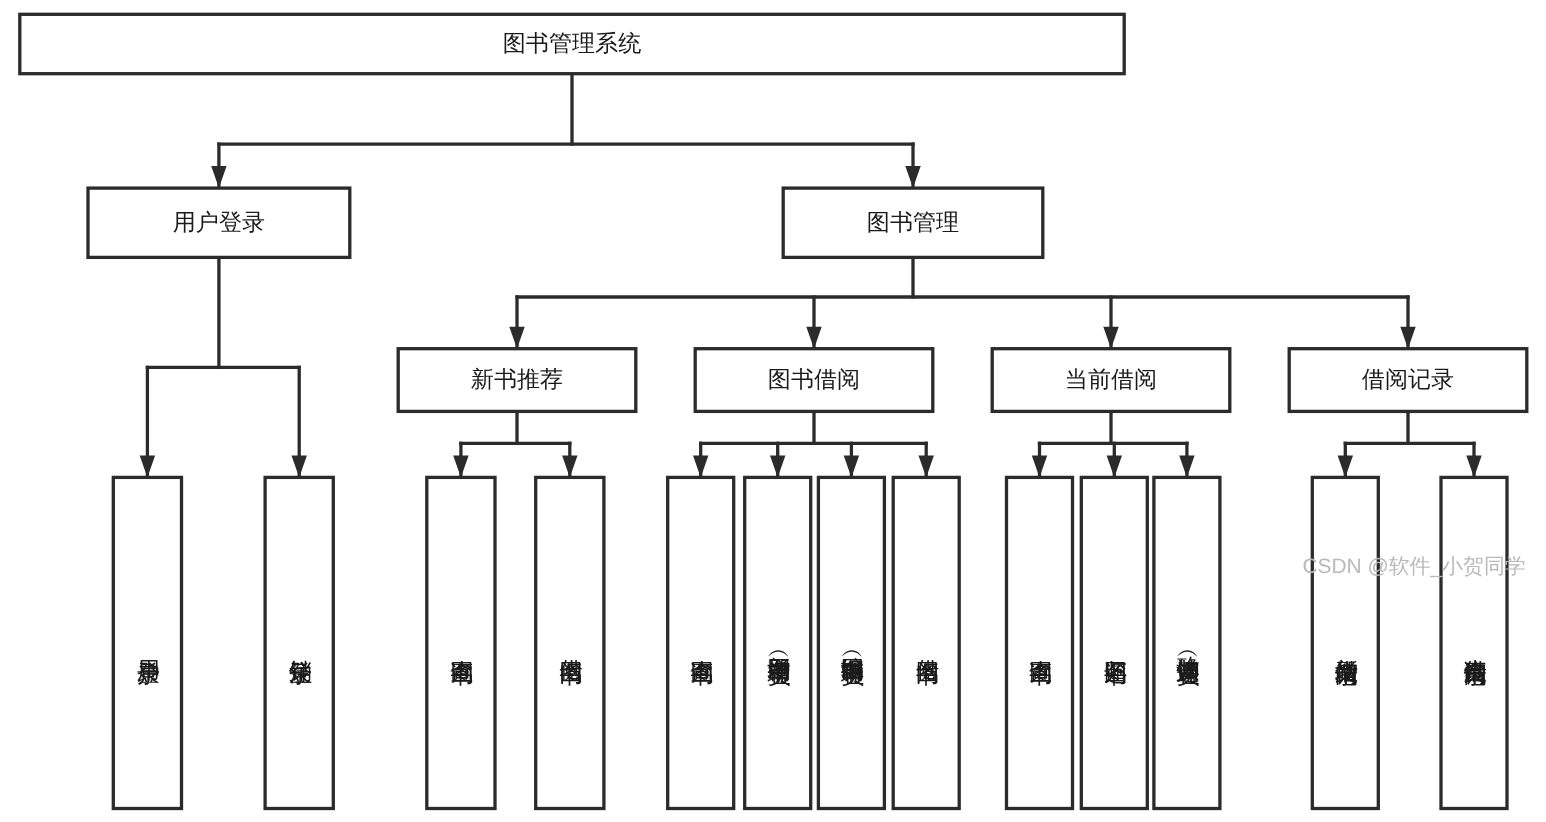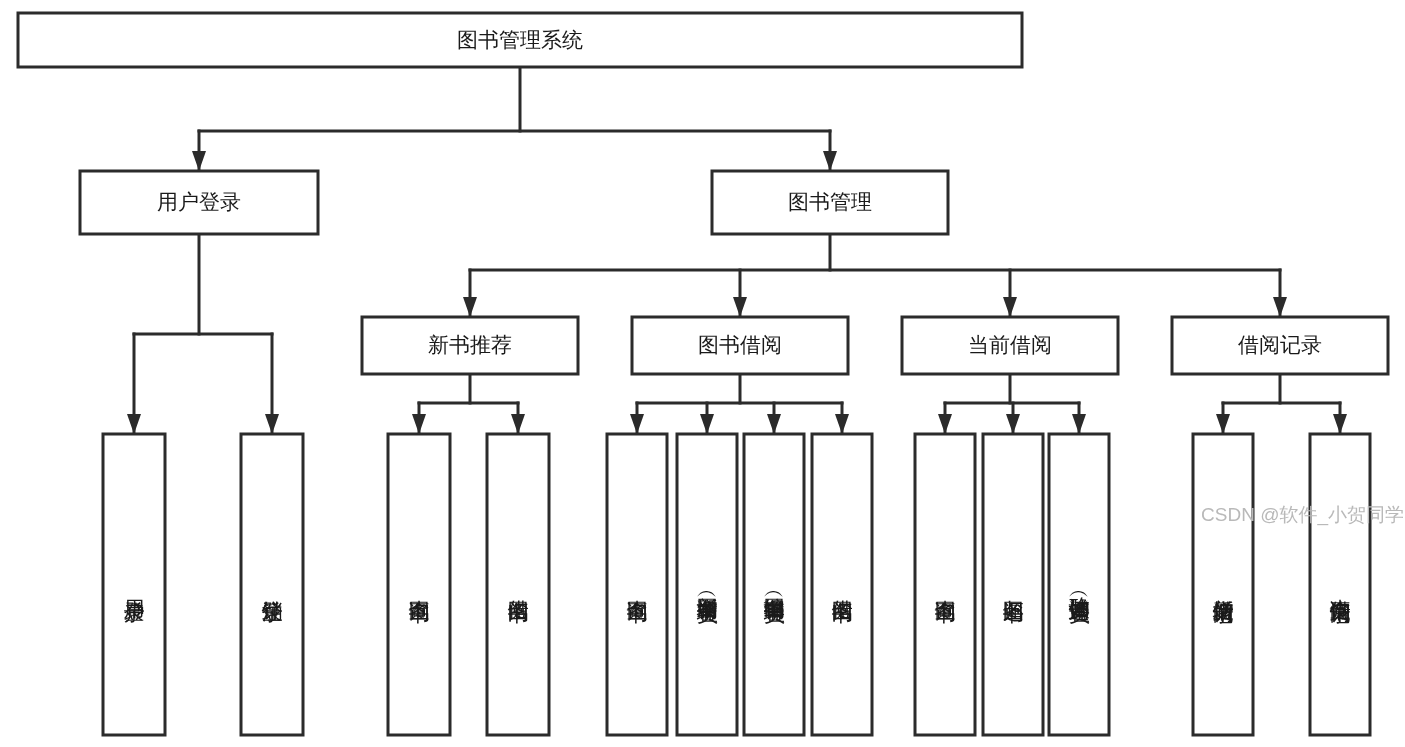--- a/index.html
+++ b/index.html
@@ -60,21 +60,21 @@
     color: #1a1a1a;
     line-height: 1.06;
     writing-mode: vertical-rl;
     text-orientation: upright;
     letter-spacing: 1px;
     white-space: nowrap;
     pointer-events: none;
   }
   .watermark {
     position: absolute;
-    right: 1px;
+    right: 18px;
     bottom: 6px;
     font-family: "Liberation Sans", "DejaVu Sans", sans-serif;
     font-size: 19px;
     color: #b9b9b9;
     white-space: nowrap;
     user-select: none;
   }
 </style>
 </head>
 <body>

